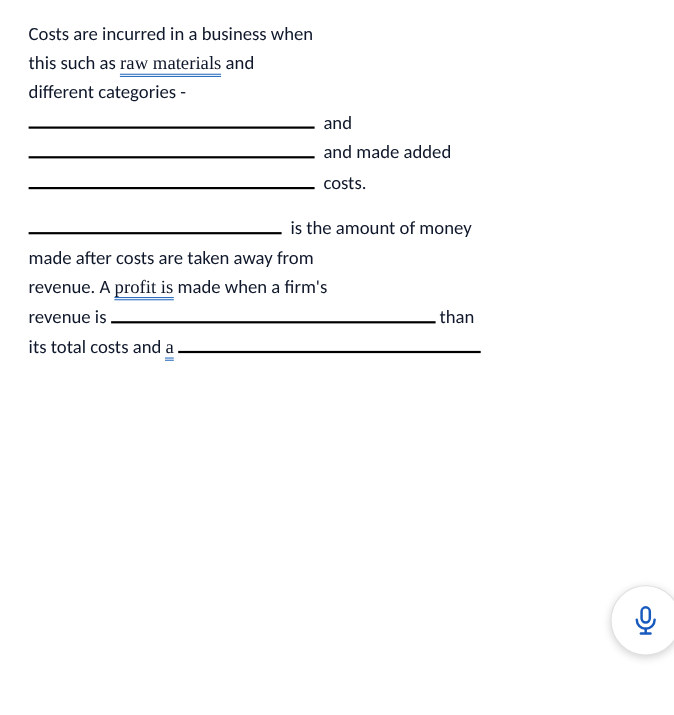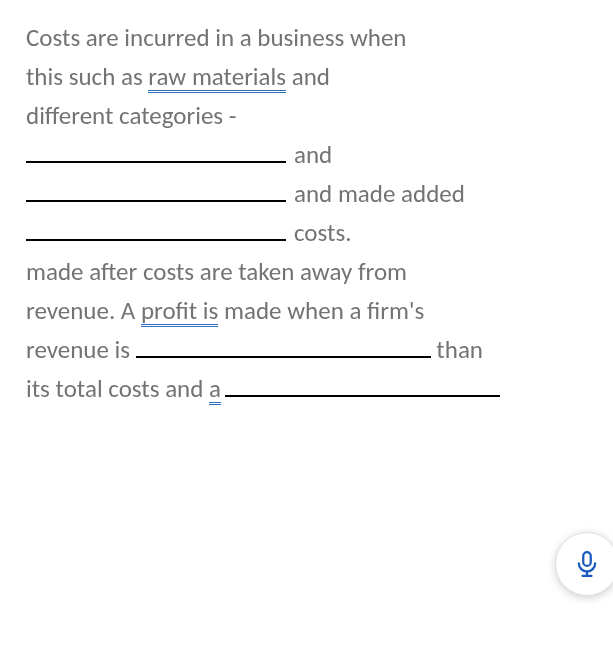--- a/index.html
+++ b/index.html
@@ -11,22 +11,22 @@
       font-family: Calibri, "Segoe UI", Arial, sans-serif;
       overflow: hidden;
       position: relative;
     }
     .page {
       padding: 18px 26px 0 26px;
       box-sizing: border-box;
       width: 100%;
     }
     .body-text {
-      font-size: 25px;
-      color: #737373;
+      font-size: 17px;
+      color: #0f172a;
       line-height: 1.56;
     }
     .line {
       white-space: nowrap;
       position: relative;
     }
     .blank {
       display: inline-block;
       border-bottom: 2px solid #000000;
       height: 1em;
@@ -42,20 +42,21 @@
       margin: 0 1px 0 2px;
       position: relative;
       top: 2px;
     }
     .dbl {
       display: inline-block;
       vertical-align: baseline;
       padding-bottom: 1px;
       border-bottom: 3px double #2e70c0;
       line-height: 0.95;
+      font-family: Liberation Serif, serif;
     }
     .sp {
       display: inline-block;
     }
     .mic-btn {
       position: absolute;
       right: -6px;
       bottom: 54px;
       width: 64px;
       height: 64px;
@@ -96,20 +97,23 @@
 
     <div class="line">
       <span class="blank" style="width:260px;"></span><span class="sp" style="width:8px"></span><span>and made added</span>
     </div>
 
 
     <div class="line">
       <span class="blank" style="width:260px;"></span><span class="sp" style="width:8px"></span><span>costs.</span>
     </div>
 
+    <div class="line" style="margin-top:14px;">
+      <span class="blank" style="width:230px;"></span><span class="sp" style="width:8px"></span><span>is the amount of money</span>
+    </div>
 
     <div class="line"><span>made after costs are taken away from</span></div>
 
     <div class="line">
       <span>revenue. A </span><span class="dbl">profit  is</span><span> made when a firm's</span>
     </div>
 
     <div class="line">
       <span>revenue is </span><span class="blank" style="width:295px;"></span><span> than</span>
     </div>

